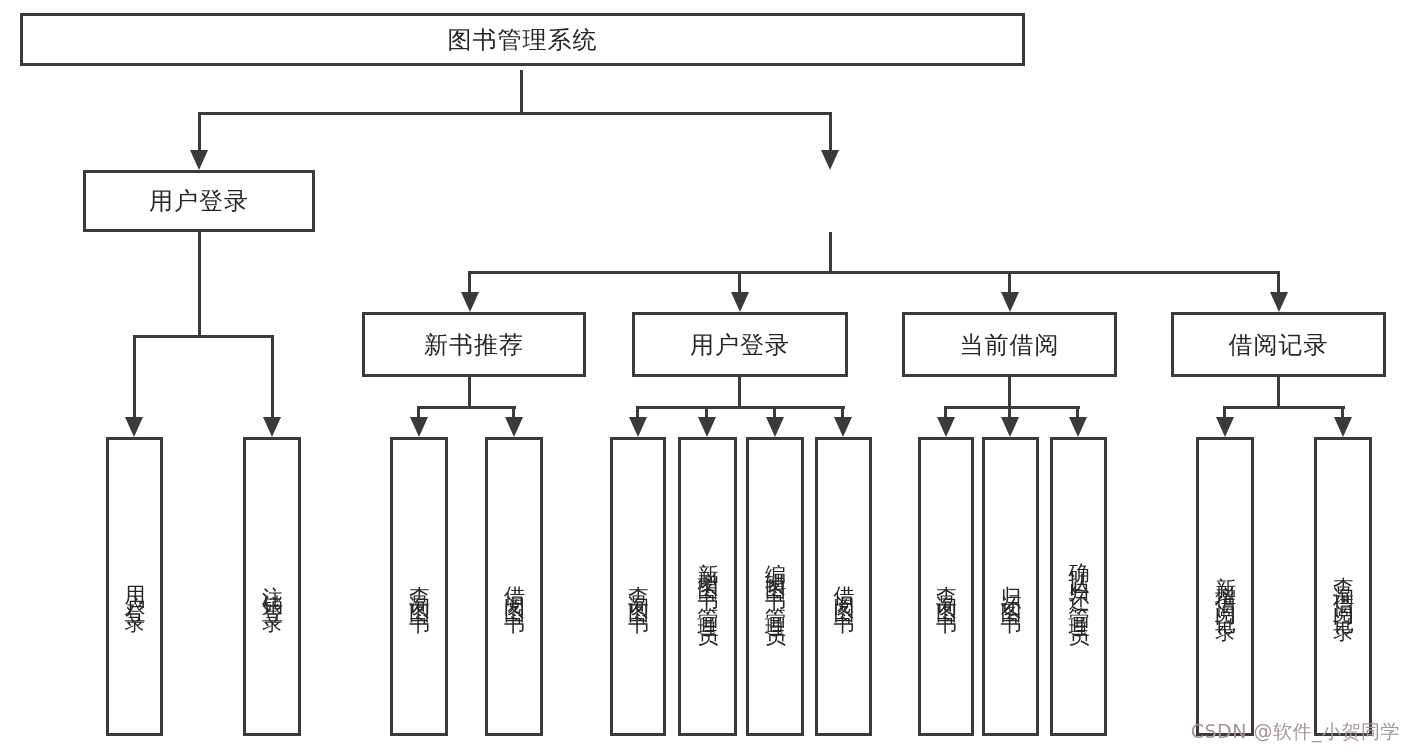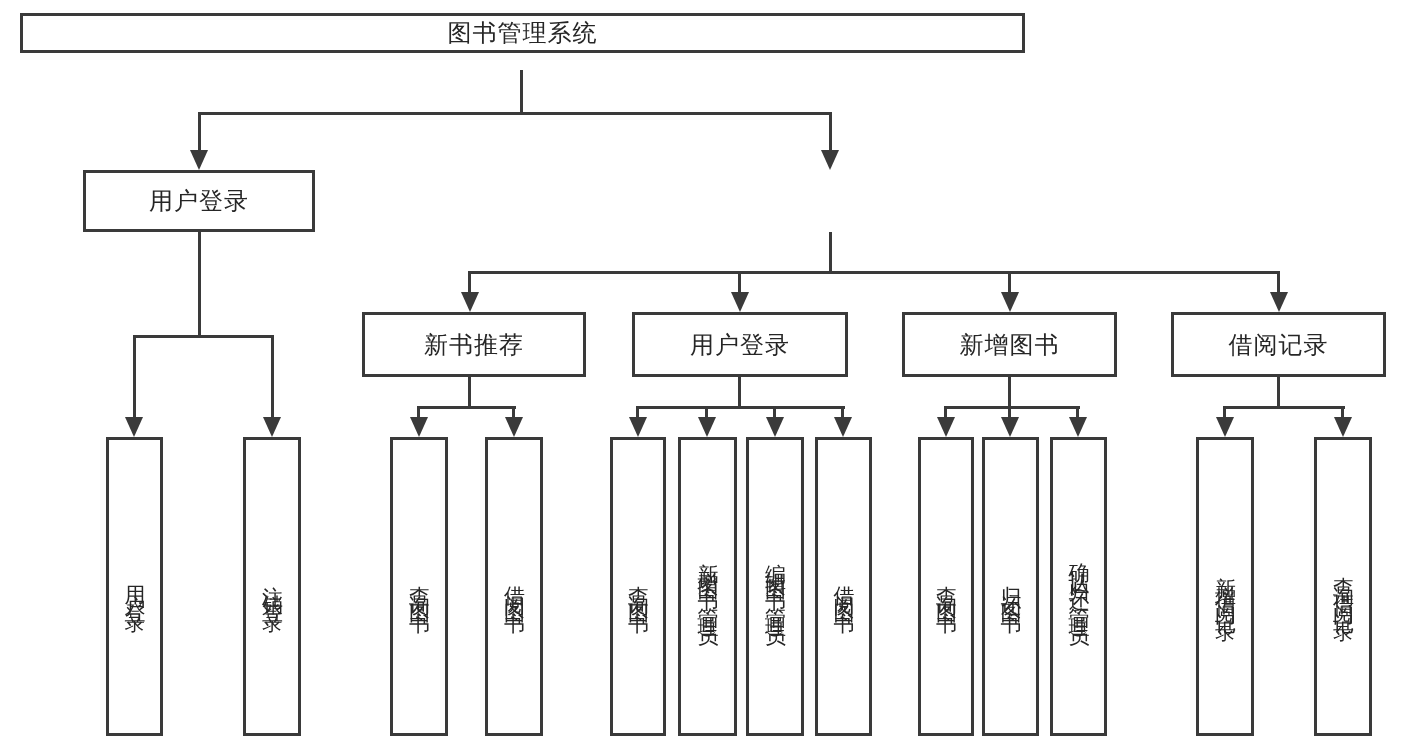--- a/index.html
+++ b/index.html
@@ -31,21 +31,21 @@
   .watermark{
     position:absolute;right:5px;bottom:2px;font-size:19px;
     color:var(--wm,#a89395);z-index:10;letter-spacing:0.5px;
   }
 </style>
 </head>
 <body>
 
 <div class="stage" style="--line: #3a3a3a; --text: #262626; --bg: #ffffff; --wm: #a89395;">
 
-  <div class="box" style="left:20px;top:13px;width:1005px;height:40px">
+  <div class="box" style="left:20px;top:13px;width:1005px;height:53px">
     <span>图书管理系统</span>
   </div>
 
   <div class="vline" style="left:520px;top:70px;height:45px"></div>
   <div class="hline" style="left:198px;top:112px;width:634px"></div>
   <div class="vline" style="left:198px;top:112px;height:42px"></div>
   <div class="arrow" style="left:190px;top:150px"></div>
   <div class="vline" style="left:829px;top:112px;height:42px"></div>
   <div class="arrow" style="left:821px;top:150px"></div>
 
@@ -71,21 +71,21 @@
   <div class="vline" style="left:1277px;top:271px;height:25px"></div>
   <div class="arrow" style="left:1270px;top:292px"></div>
 
   <div class="box" style="left:362px;top:312px;width:224px;height:65px">
     <span>新书推荐</span>
   </div>
   <div class="box" style="left:632px;top:312px;width:216px;height:65px">
     <span>用户登录</span>
   </div>
   <div class="box" style="left:902px;top:312px;width:215px;height:65px">
-    <span>新增图书</span>
+    <span>当前借阅</span>
   </div>
   <div class="box" style="left:1171px;top:312px;width:215px;height:65px">
     <span>借阅记录</span>
   </div>
 
   <div class="vline" style="left:468px;top:377px;height:32px"></div>
   <div class="hline" style="left:417px;top:406px;width:99px"></div>
   <div class="vline" style="left:417px;top:406px;height:13px"></div>
   <div class="arrow" style="left:410px;top:417px"></div>
   <div class="vline" style="left:512px;top:406px;height:13px"></div>
@@ -155,14 +155,15 @@
     <span class="vtext">确认归还（管理员）</span>
   </div>
 
   <div class="vbox" style="left:1196px;top:437px;width:58px;height:299px">
     <span class="vtext">新增借阅记录</span>
   </div>
   <div class="vbox" style="left:1314px;top:437px;width:58px;height:299px">
     <span class="vtext">查询借阅记录</span>
   </div>
 
+  <div class="watermark">CSDN @软件_小贺同学</div>
 
 </div>
 
 </body></html>

